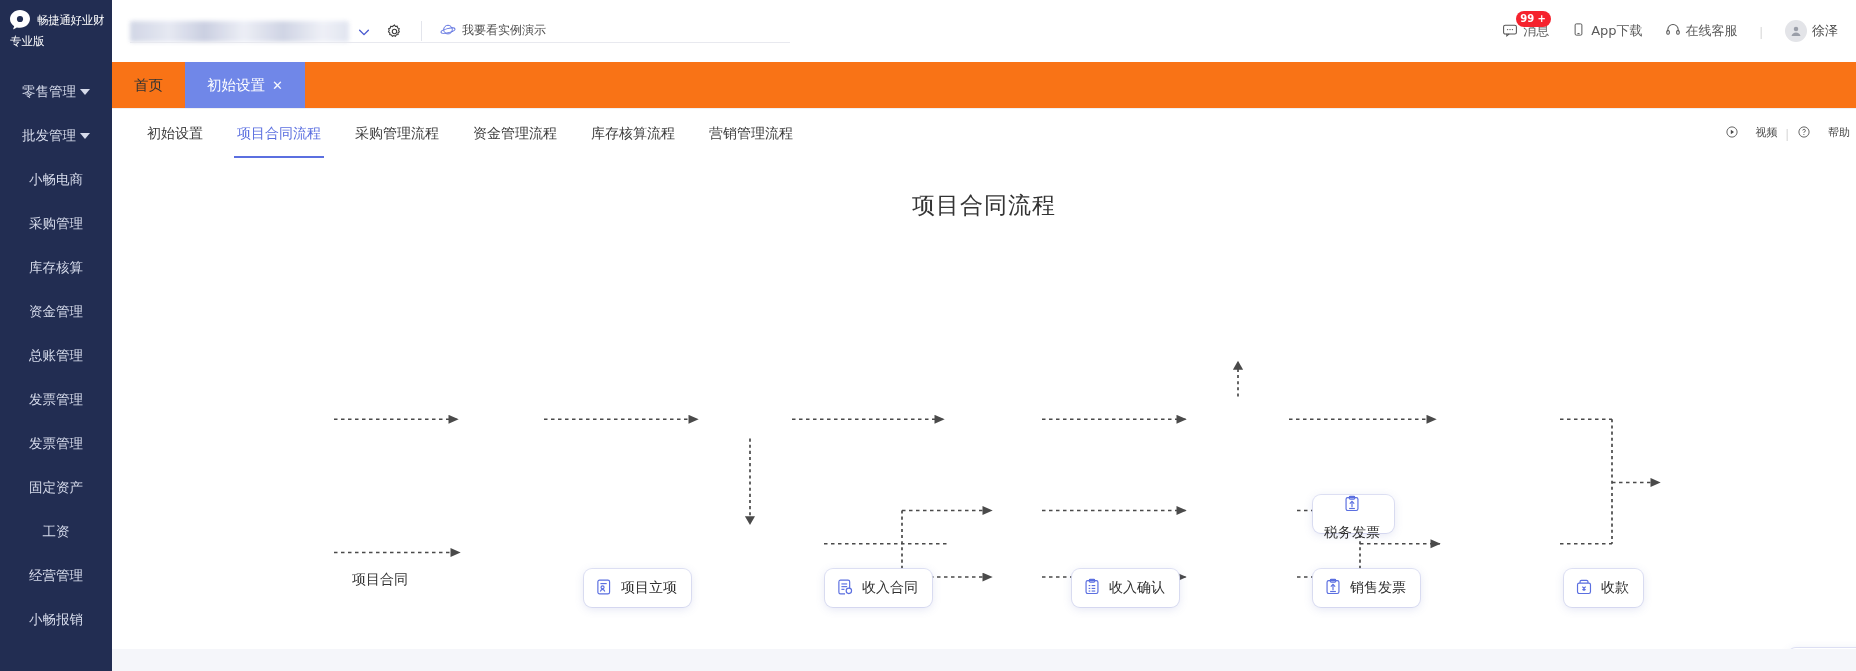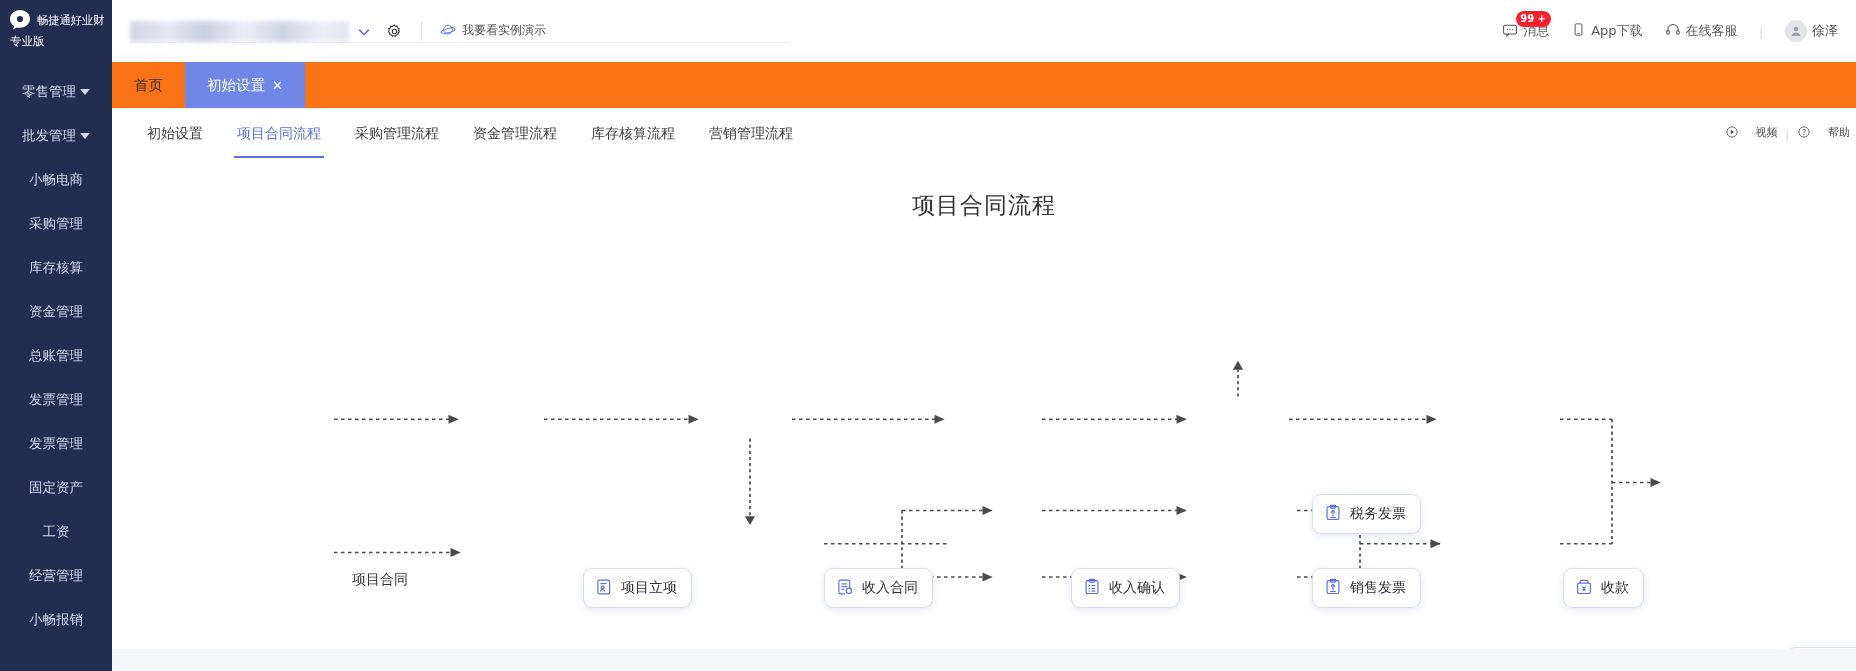--- a/index.html
+++ b/index.html
@@ -381,21 +381,21 @@
                 <line x1="6.3" y1="8.4" x2="8.1" y2="8.4"></line>
                 <line x1="9.6" y1="8.4" x2="13.6" y2="8.4"></line>
                 <line x1="6.3" y1="11.6" x2="8.1" y2="11.6"></line>
                 <line x1="9.6" y1="11.6" x2="13.6" y2="11.6"></line>
                 <line x1="6.3" y1="14.5" x2="8.1" y2="14.5"></line>
                 <line x1="9.6" y1="14.5" x2="13.6" y2="14.5"></line>
               </svg></span>
           <span>收入确认</span>
         </div>
 
-        <div class="node" style="left:1201px; top:337px;">
+        <div class="node" style="left:1201px; top:337px;flex-direction:column;">
           <span><svg viewBox="0 0 20 20" width="18" height="18" fill="none" stroke="#5b6fe0" stroke-width="1.3">
                 <rect x="3.4" y="3" width="13.2" height="14.2" rx="1.8"></rect>
                 <rect x="7" y="1.5" width="6" height="3" rx="1"></rect>
                 <path d="M10 13.6V7.4"></path>
                 <path d="M7.6 9.6L10 7.1l2.4 2.5"></path>
                 <line x1="6.8" y1="15" x2="13.2" y2="15"></line>
               </svg></span>
           <span>税务发票</span>
         </div>
 

